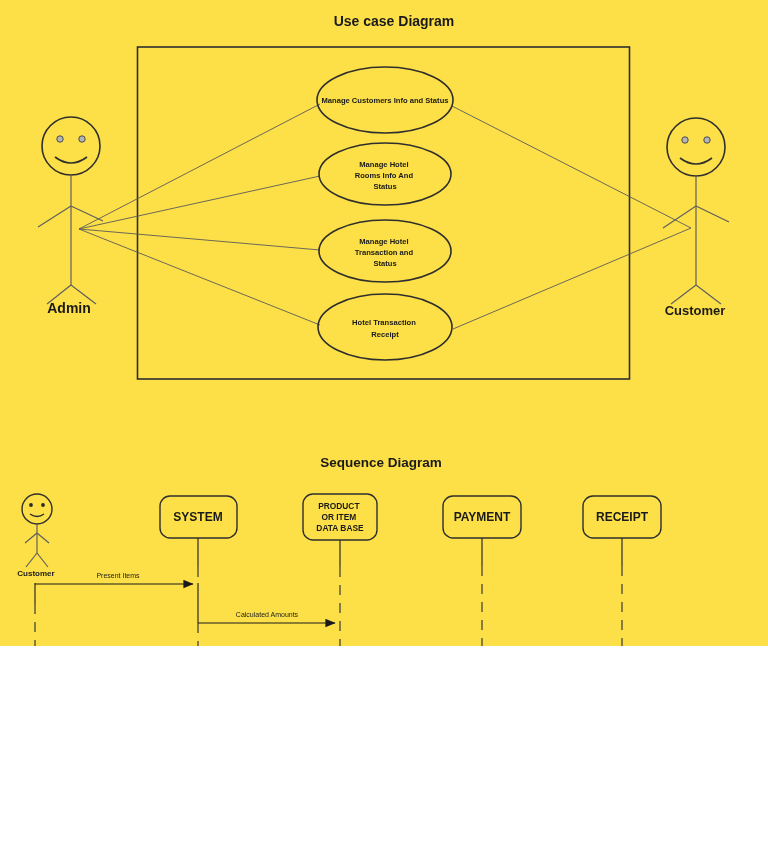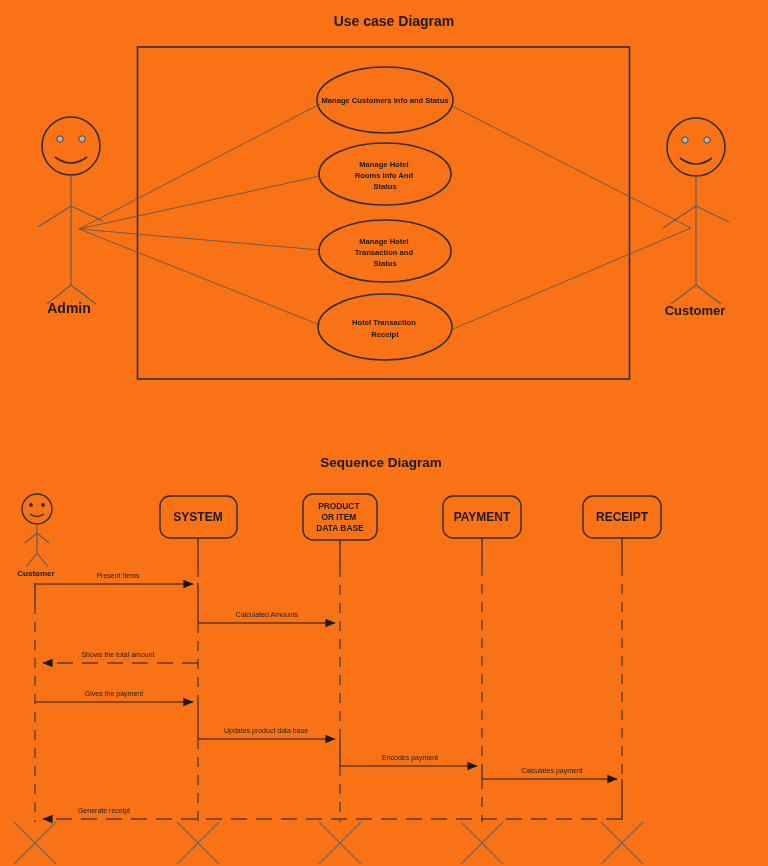--- a/index.html
+++ b/index.html
@@ -1,16 +1,16 @@
 <!DOCTYPE html>
 <html><head>
 <meta charset="utf-8">
 <style>
   html,body{margin:0;padding:0;background:#ffffff;}
-  .stage{position:relative;width:768px;height:866px;background:#f97316;overflow:hidden;
+  .stage{position:relative;width:768px;height:646px;background:#fde047;overflow:hidden;
          font-family:"Liberation Sans", sans-serif;}
   svg{position:absolute;left:0;top:0;}
   text{font-family:"Liberation Sans", sans-serif;fill:#1a1a1a;}
   .t-title{font-size:14px;font-weight:700;text-anchor:middle;}
   .t-title-sm{font-size:13.5px;font-weight:700;text-anchor:middle;}
   .t-ellipse{font-size:7.6px;font-weight:700;text-anchor:middle;}
   .t-actor{font-size:14px;font-weight:700;text-anchor:middle;}
   .t-actor2{font-size:13px;font-weight:700;text-anchor:middle;}
   .t-head{font-size:12px;font-weight:700;text-anchor:middle;}
   .t-head-sm{font-size:8.4px;font-weight:700;text-anchor:middle;}

